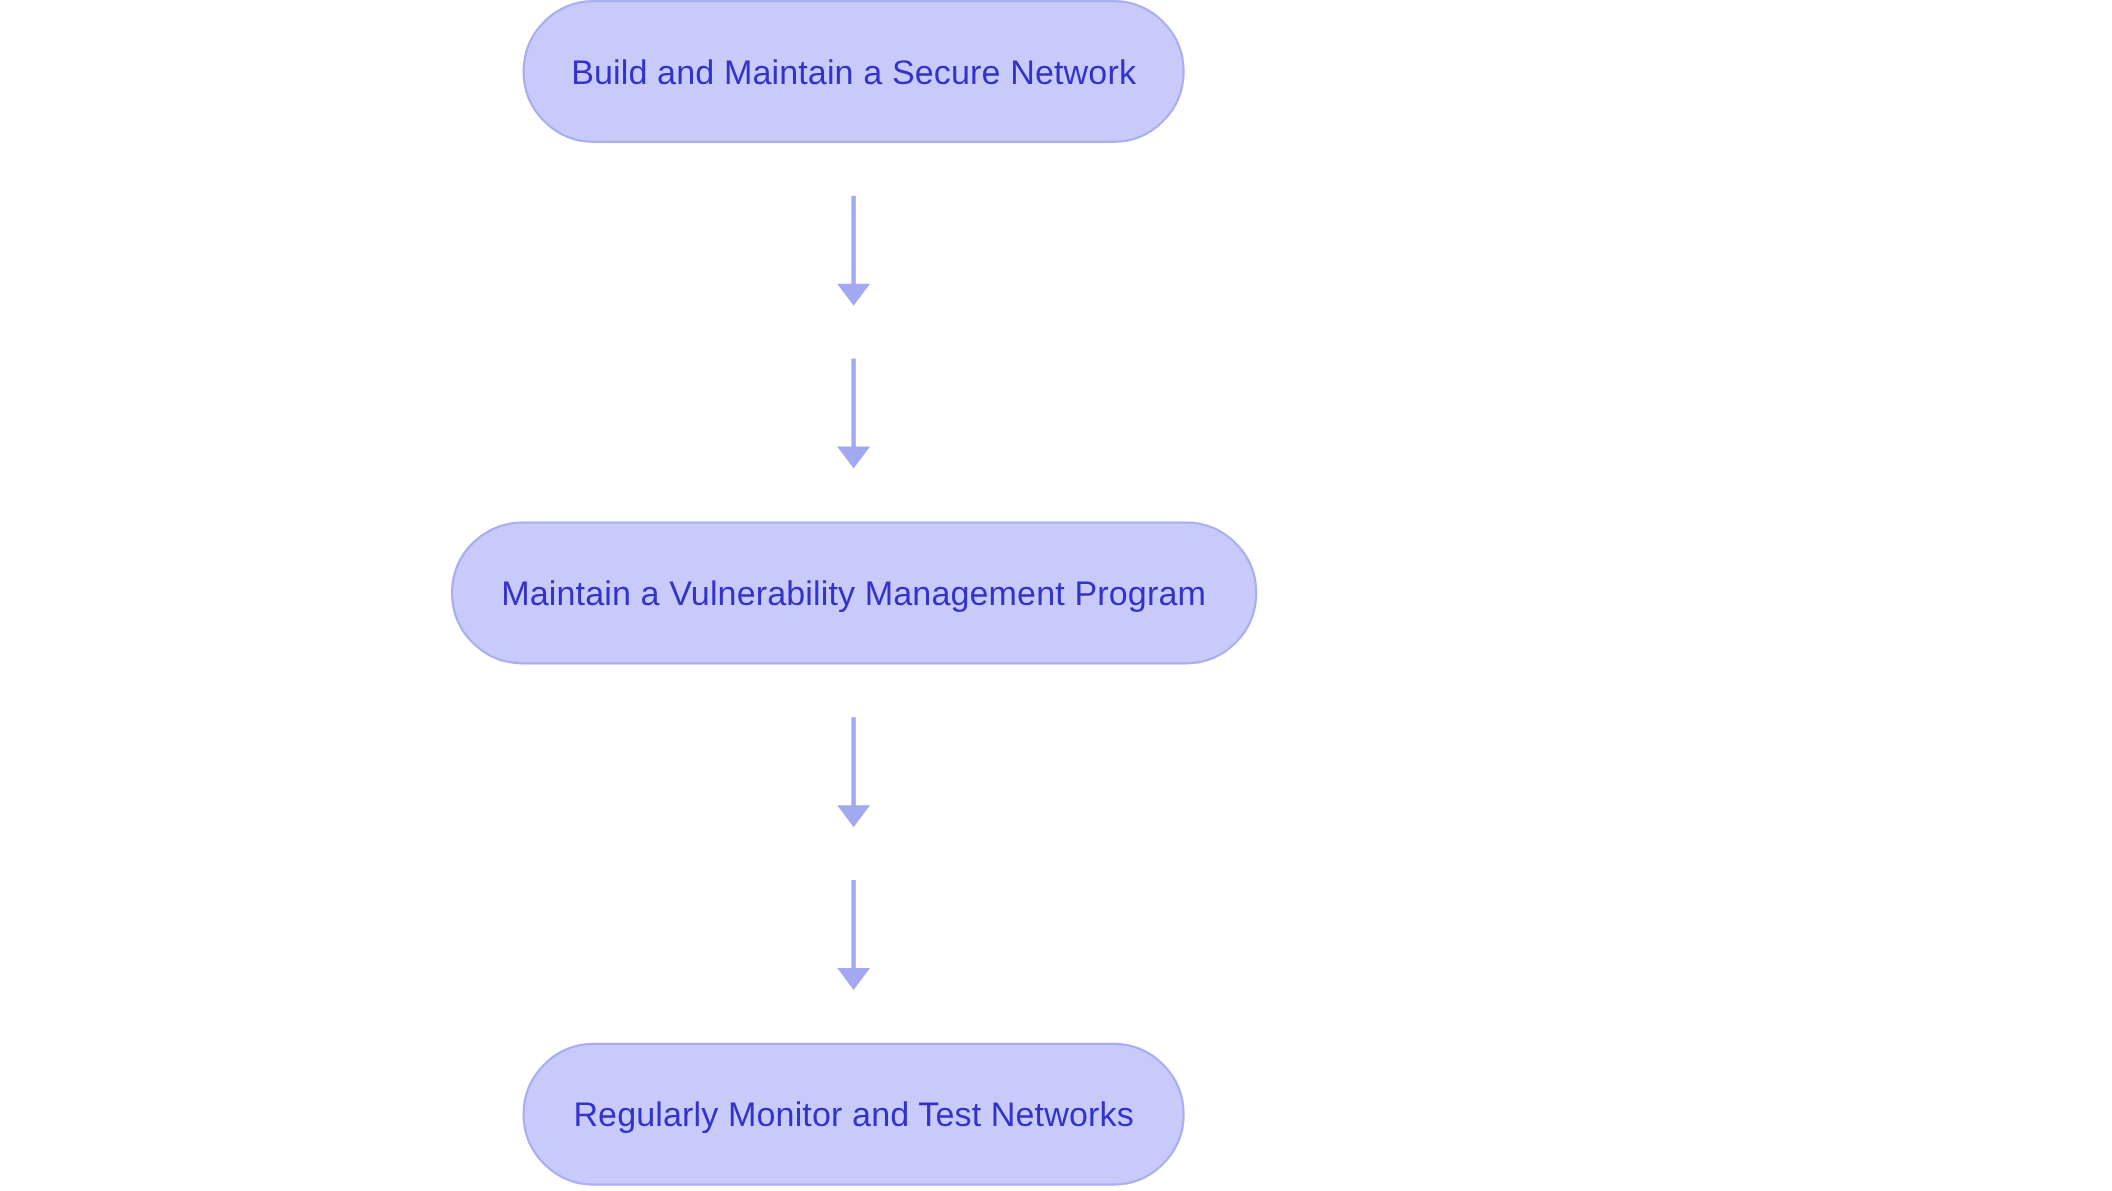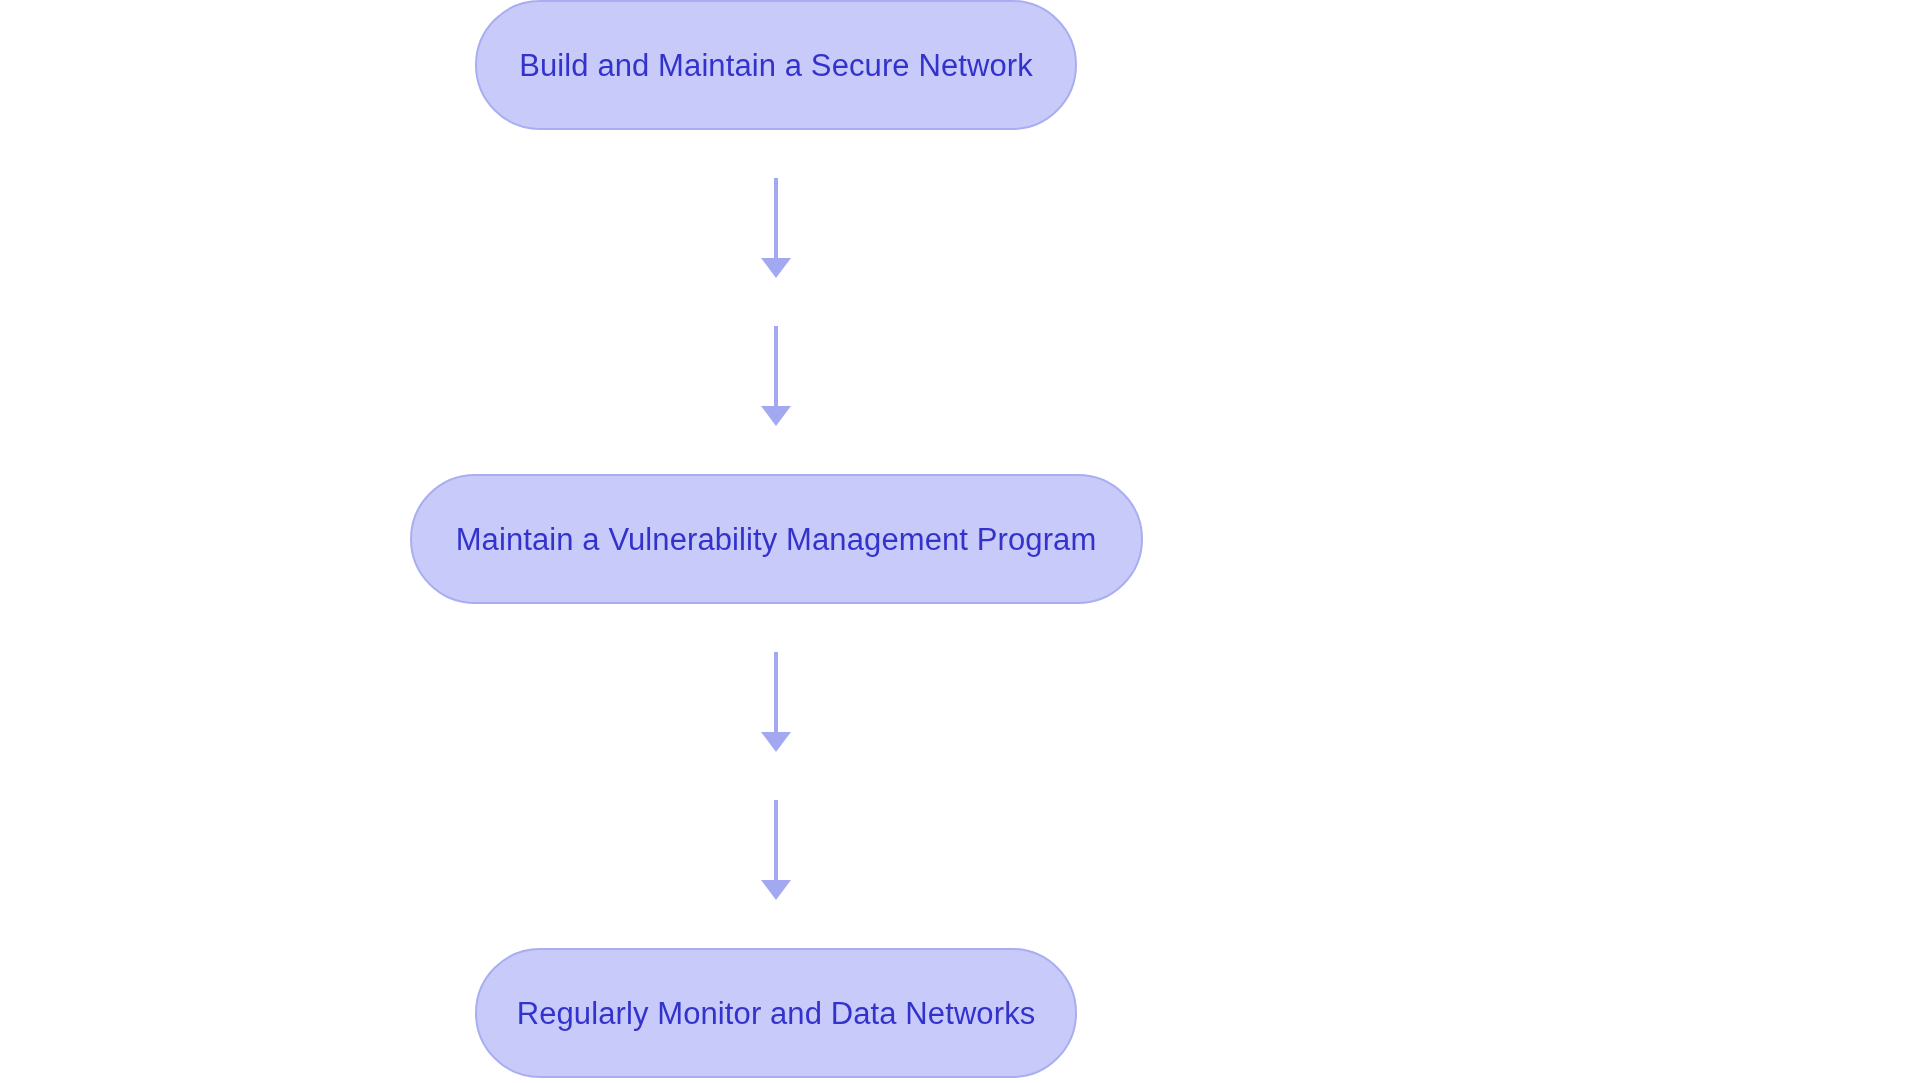--- a/index.html
+++ b/index.html
@@ -121,17 +121,17 @@
       <div class="head"></div>
     </div>
 
 
     <div class="connector">
       <div class="stem"></div>
       <div class="head"></div>
     </div>
 
     <div class="node node-w4">
-      <span class="node-label">Regularly Monitor and Data Networks</span>
+      <span class="node-label">Regularly Monitor and Test Networks</span>
     </div>
 
   </div>
 </div>
 
 </body></html>

